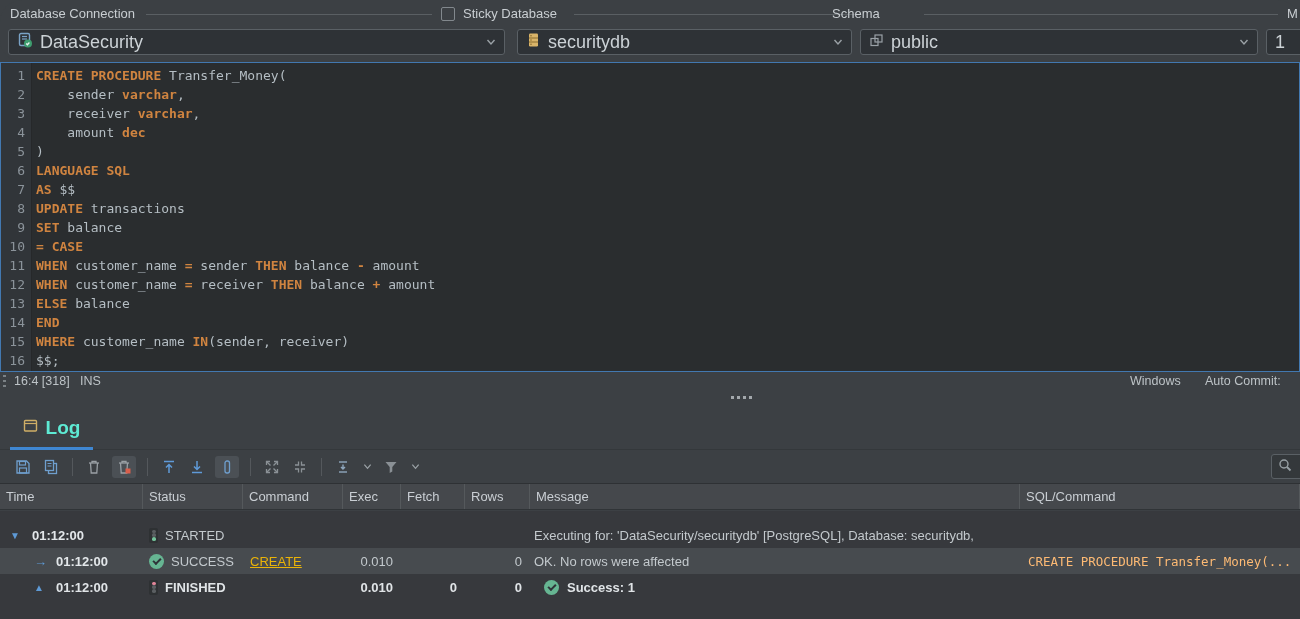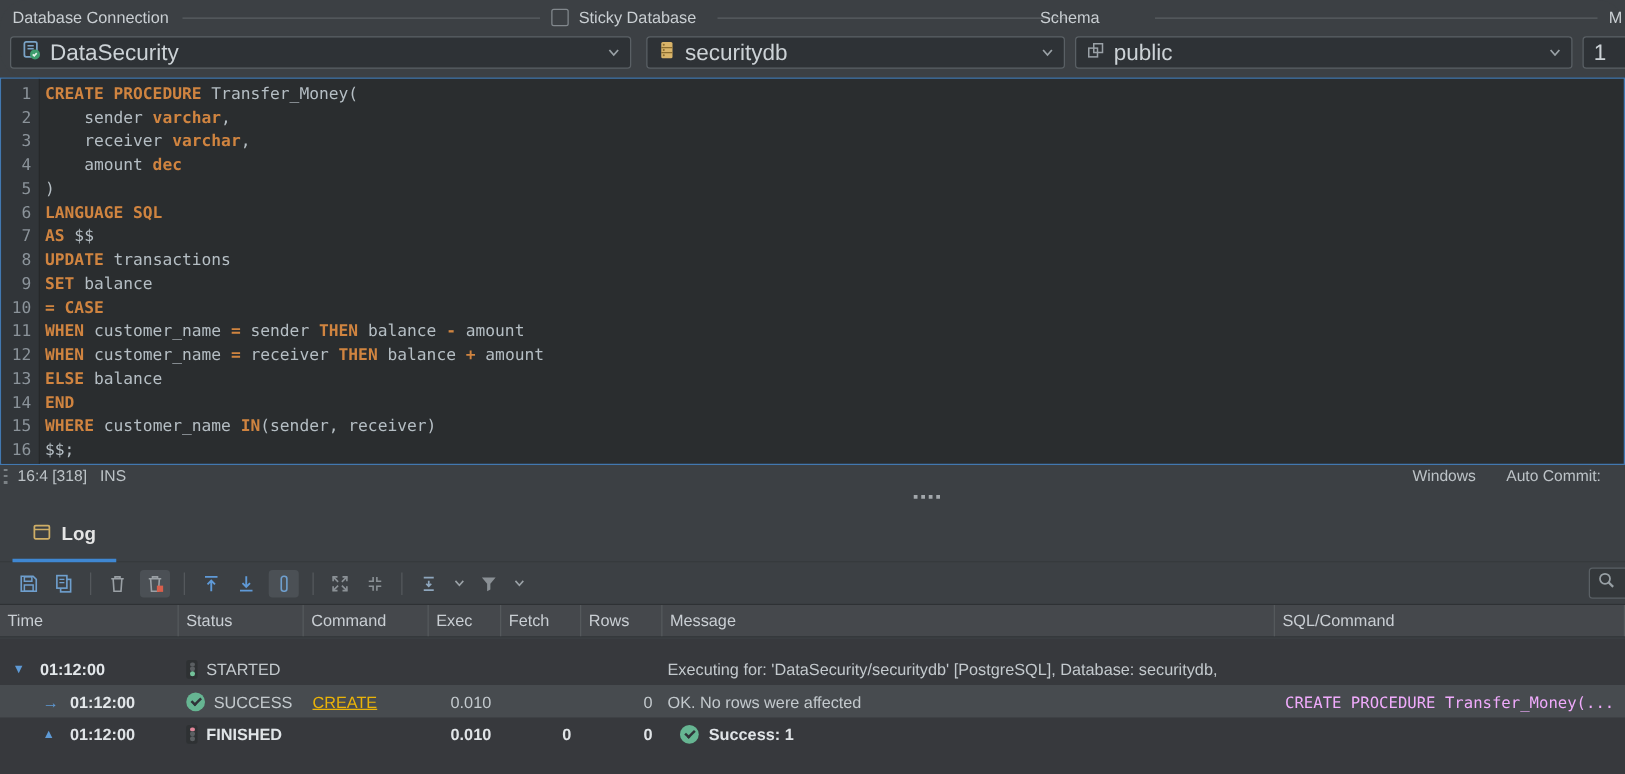--- a/index.html
+++ b/index.html
@@ -41,21 +41,21 @@
   
   .splitter{position:absolute;top:390px;left:0;width:1300px;height:15px;background:#3c4044;}
   .split-dots{position:absolute;left:731px;top:6px;display:flex;gap:3px;}
   .split-dots i{width:3px;height:3px;background:#a3a8ac;display:block;}
 
   
   .tabbar{position:absolute;top:405px;left:0;width:1300px;height:45px;background:#3c4044;
           border-bottom:1px solid #34383b;}
   .tab{position:absolute;left:10px;top:0;width:83px;height:45px;display:flex;align-items:center;
        justify-content:center;gap:8px;}
-  .tab .tab-label{font-size:15px;font-weight:bold;color:#e5e5e5;}
+  .tab .tab-label{font-size:19px;font-weight:bold;color:#5eead4;}
   .tab-underline{position:absolute;left:0;bottom:0;width:100%;height:3px;background:#3f87d2;}
 
   .toolbar{position:absolute;top:450px;left:0;width:1300px;height:33px;background:#3c4044;
            display:flex;align-items:center;padding-left:13px;gap:8px;}
   .tbtn{width:20px;height:22px;display:flex;align-items:center;justify-content:center;flex:none;}
   .tbtn.pressed{background:#4b5055;border-radius:3px;width:24px;}
   .tsep{width:1px;height:18px;background:#54585c;flex:none;margin:0 3px;}
   .tchev{width:12px;height:22px;display:flex;align-items:center;justify-content:center;flex:none;}
   .searchbox{position:absolute;left:1271px;top:4px;width:42px;height:25px;border:1px solid #5a6065;
              border-radius:3px;background:#34383b;display:flex;align-items:center;padding-left:6px;}
@@ -74,21 +74,21 @@
   .c-time{display:flex;align-items:center;padding-left:10px;}
   .c-time.indent{padding-left:34px;}
   .arr{width:16px;color:#5e9ad6;font-size:10px;flex:none;}
   .arr.r{font-size:13px;font-weight:bold;}
   .tv{margin-left:6px;font-weight:bold;color:#e3e7ea;text-align:center;}
   .c-status{display:flex;align-items:center;gap:7px;padding-left:6px;}
   .c-cmd{padding-left:7px;}
   .c-cmd span{text-decoration:underline;color:#eab308;margin-top:26px;}
   .c-num{text-align:right;padding-right:8px;}
   .c-msg{display:flex;align-items:center;gap:8px;padding-left:4px;text-align:center;}
-  .c-sql{font-family:"DejaVu Sans Mono",monospace;font-size:12.5px;color:#f0abfc;padding-left:8px;}
+  .c-sql{font-family:"DejaVu Sans Mono",monospace;font-size:12.5px;color:#fdba74;padding-left:8px;}
   .boldrow .tv,.boldrow .st-label,.boldrow .c-num,.boldrow .msg-text{font-weight:bold;color:#e0e4e7;}
 
   
   .tl{width:9px;height:15px;background:#2e3133;border-radius:2px;display:inline-flex;flex-direction:column;
       align-items:center;justify-content:space-between;padding:2px 0;flex:none;}
   .tl i{width:4px;height:4px;border-radius:50%;background:#5b5f62;}
   .tl.started i:last-child{background:#74c39b;}
   .tl.finished i:first-child{background:#e2869a;}
   .chkic{width:15px;height:15px;border-radius:50%;background:#66b592;position:relative;flex:none;}
   .chkic::after{content:"";position:absolute;left:3.5px;top:4px;width:6px;height:3px;

